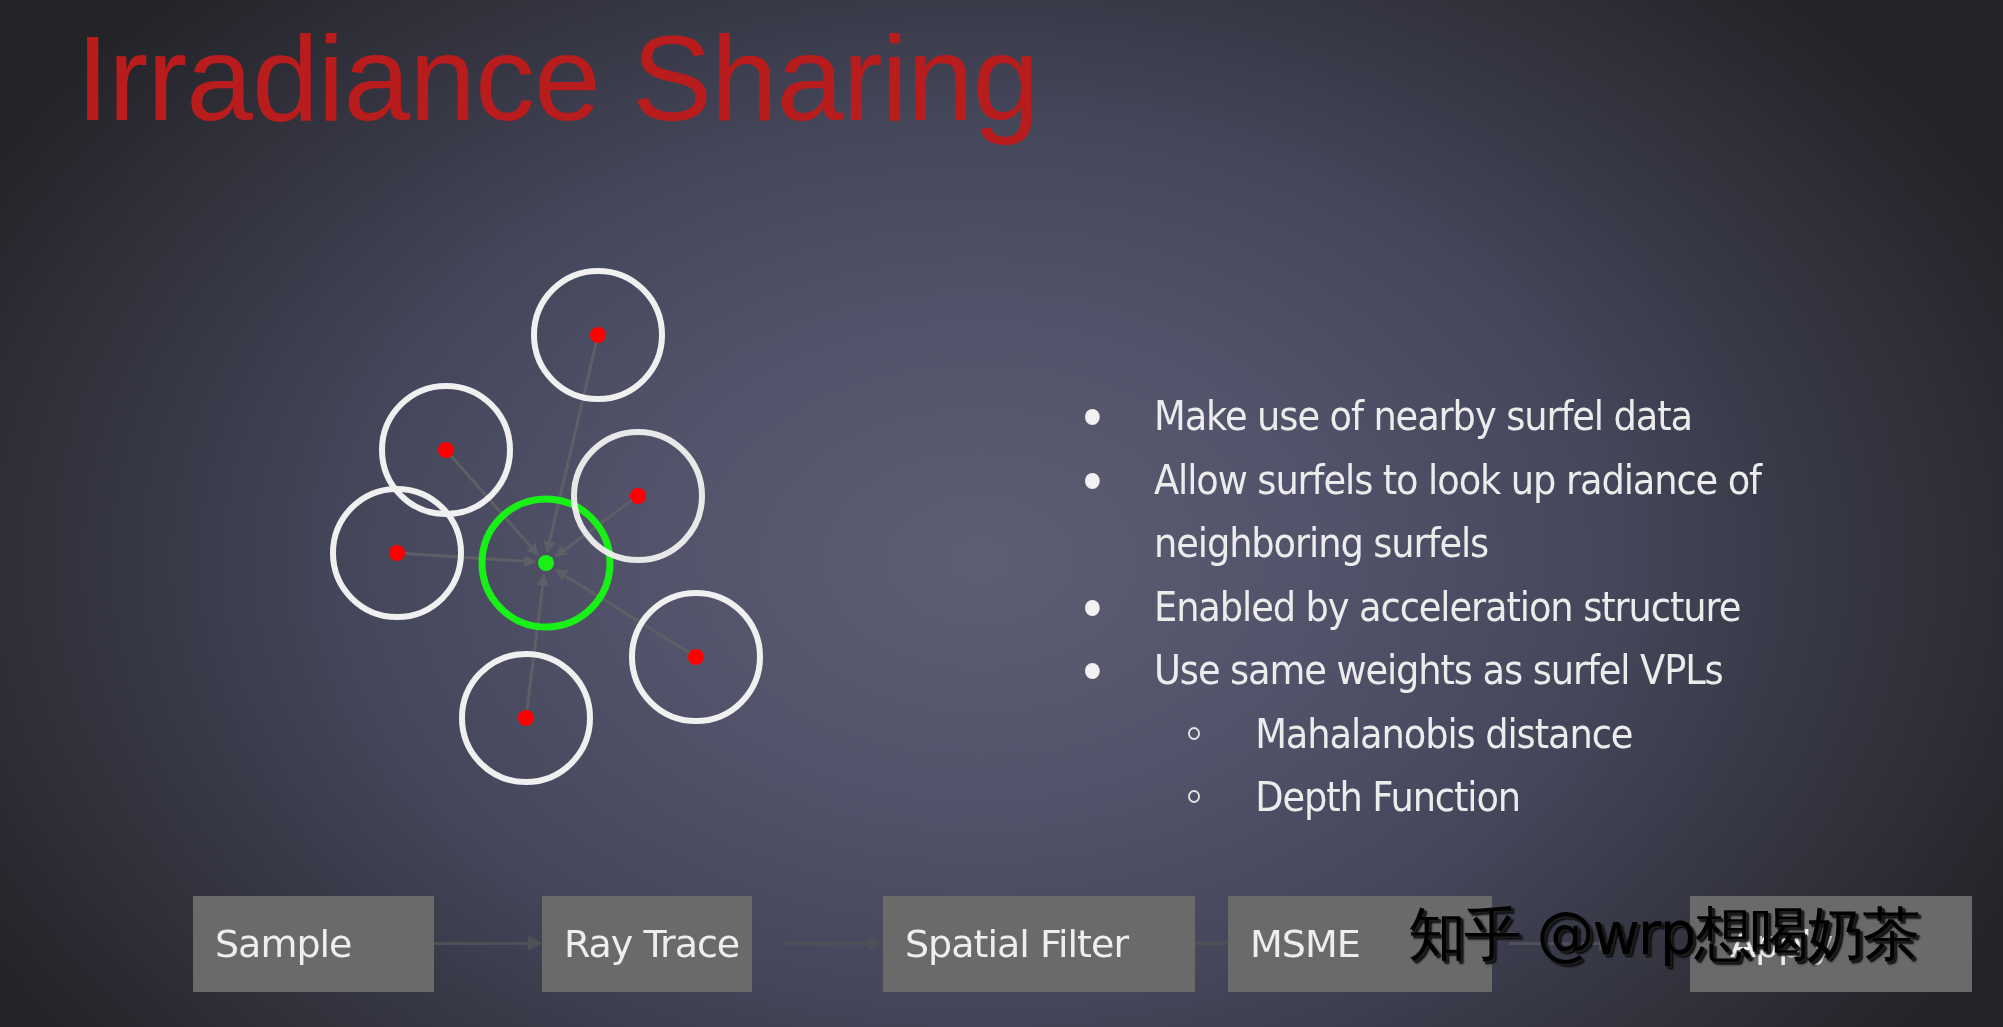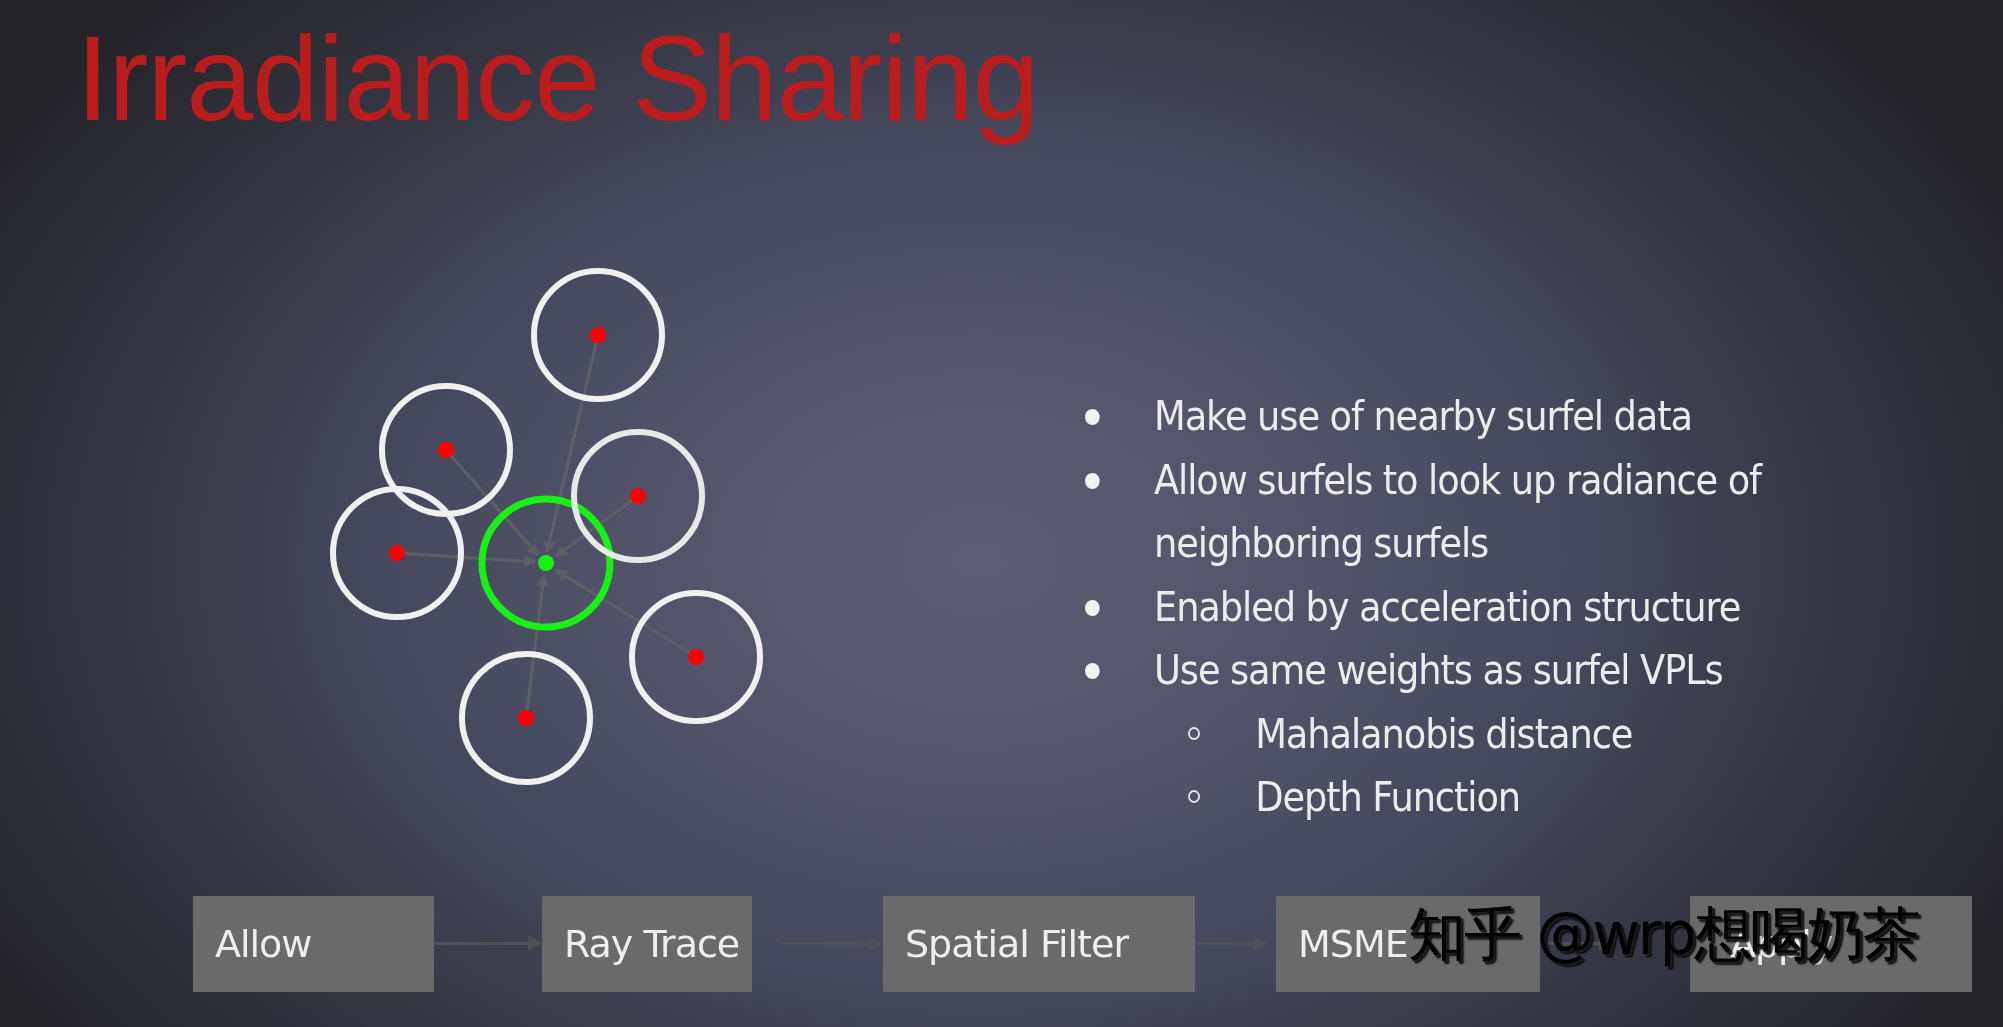--- a/index.html
+++ b/index.html
@@ -94,20 +94,20 @@
   <li class="sub"><span class="ring"></span><span>Mahalanobis distance</span></li>
   <li class="sub"><span class="ring"></span><span>Depth Function</span></li>
 </ul>
 
 <div class="pipeline">
   <div class="arrow" style="left:434px; width:106px;"></div>
   <div class="arrow" style="left:782px; width:99px;"></div>
   <div class="arrow" style="left:1163px; width:103px;"></div>
   <div class="arrow" style="left:1509px; width:102px;"></div>
 
-  <div class="stage" style="left:193px; width:241px;"><span>Allow</span></div>
+  <div class="stage" style="left:193px; width:241px;"><span>Sample</span></div>
   <div class="stage" style="left:542px; width:210px;"><span>Ray Trace</span></div>
   <div class="stage" style="left:883px; width:312px;"><span>Spatial Filter</span></div>
-  <div class="stage" style="left:1276px; width:264px;"><span>MSME</span></div>
+  <div class="stage" style="left:1228px; width:264px;"><span>MSME</span></div>
   <div class="stage" style="left:1690px; width:282px; padding-left:40px;"><span>Apply</span></div>
 </div>
 
 <div class="watermark">知乎 @wrp想喝奶茶</div>
 
 </body></html>

